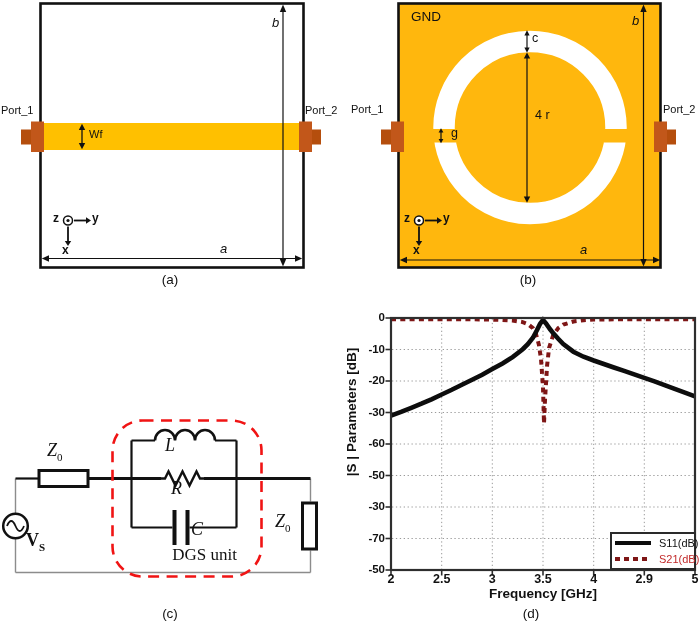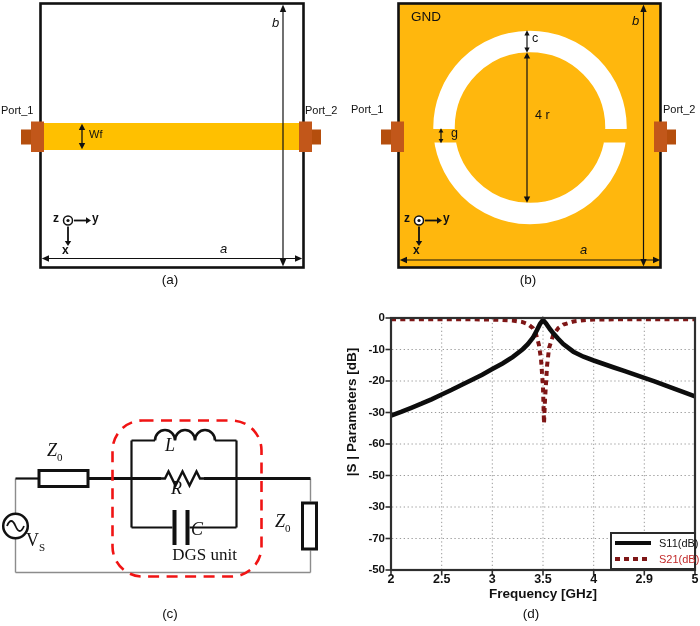--- a/index.html
+++ b/index.html
@@ -7,21 +7,21 @@
        font-family:"Liberation Sans",sans-serif;color:#111;}
   svg{position:absolute;left:0;top:0;}
   .lbl{position:absolute;white-space:nowrap;line-height:1.1;color:#111;}
   .f11{font-size:11px;}
   .f12{font-size:12.5px;}
   .dim{font-size:13px;font-style:italic;}
   .ax{font-size:12px;font-weight:bold;}
   .cap{font-size:13.5px;width:40px;text-align:center;}
   .serif{font-family:"Liberation Serif",serif;font-size:18px;font-style:italic;}
   .serif sub{font-size:11px;font-style:normal;}
-  .upright{font-style:normal;}
+  .upright{font-style:normal;font-weight:bold;}
   .dgs{font-family:"Liberation Serif",serif;font-size:17px;width:100px;text-align:right;font-style:normal;}
   .ytick{font-size:11.5px;font-weight:bold;width:30px;text-align:right;}
   .xtick{font-size:12.5px;font-weight:bold;width:34px;text-align:center;}
   .axlabel{font-size:13.5px;font-weight:bold;}
   .ylabelrot{transform:translate(-50%,-50%) rotate(-90deg);transform-origin:center;}
   .xlabelc{transform:translate(-50%,-50%);}
   .legend{position:absolute;left:610px;top:532px;width:86px;height:38px;background:#fff;
           border:2px solid #2a2a2a;box-sizing:border-box;display:flex;flex-direction:column;justify-content:space-evenly;padding:1px 3px;}
   .lrow{display:flex;align-items:center;gap:8px;height:15px;}
   .sw{width:36px;height:4.5px;flex:0 0 36px;}

